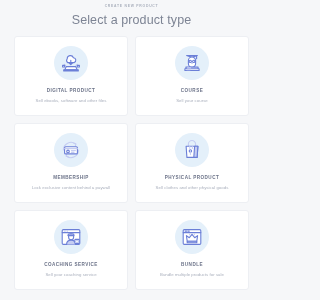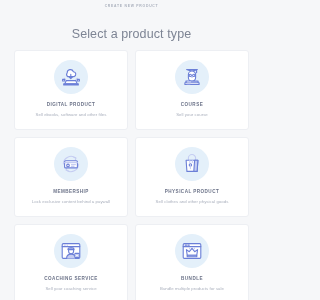--- a/index.html
+++ b/index.html
@@ -37,21 +37,21 @@
     text-transform: uppercase;
     font-weight: 700;
     line-height: 6px;
   }
 
   .page-title {
     font-size: 12.5px;
     color: #7d8494;
     font-weight: 400;
     line-height: 18px;
-    margin-top: 16px;
+    margin-top: 2px;
     letter-spacing: 0.1px;
   }
 
   
   .grid {
     margin: 7px 14px 0 14px;
     display: grid;
     grid-template-columns: 1fr 1fr;
     gap: 7px 7px;
   }

